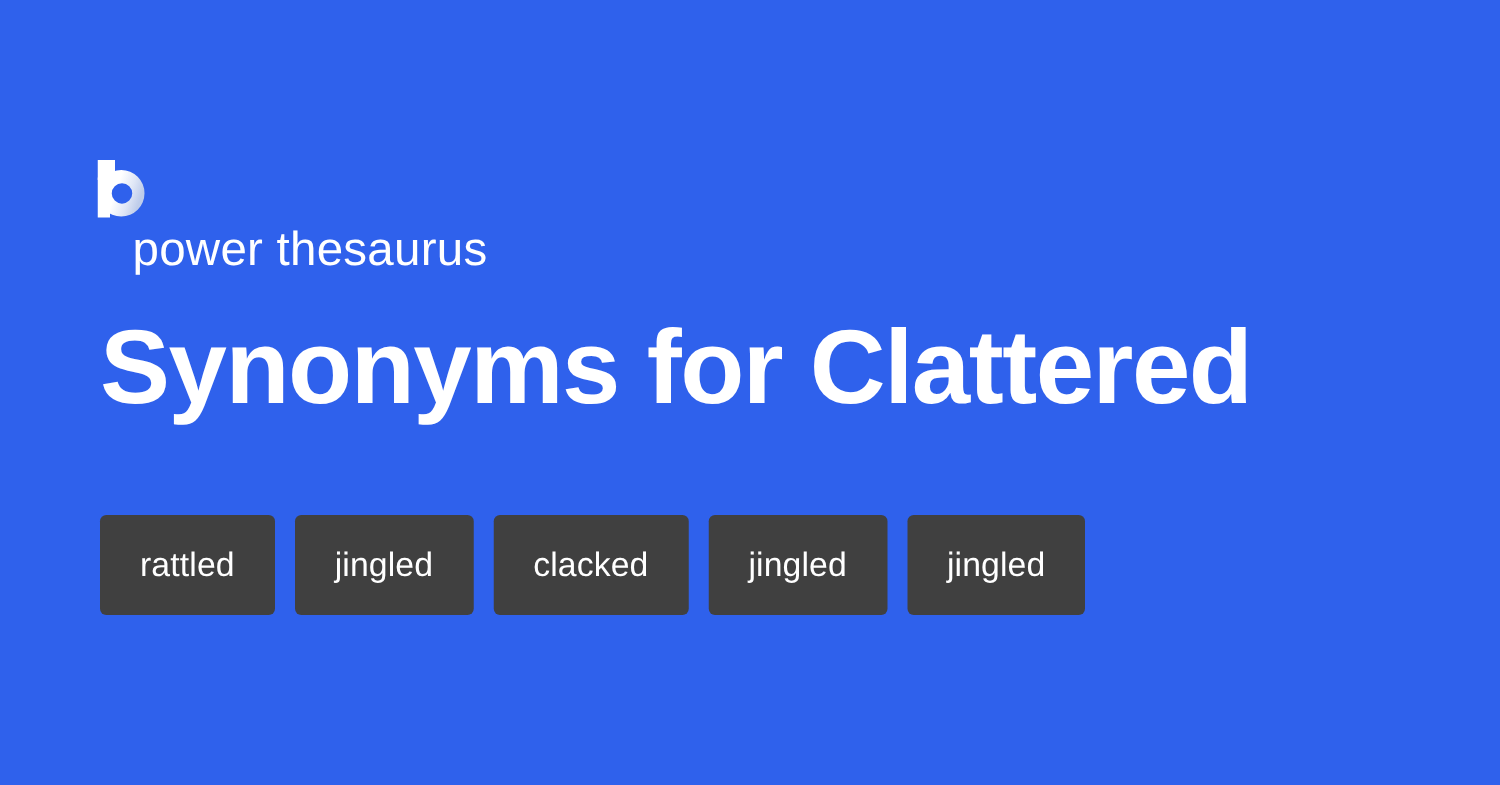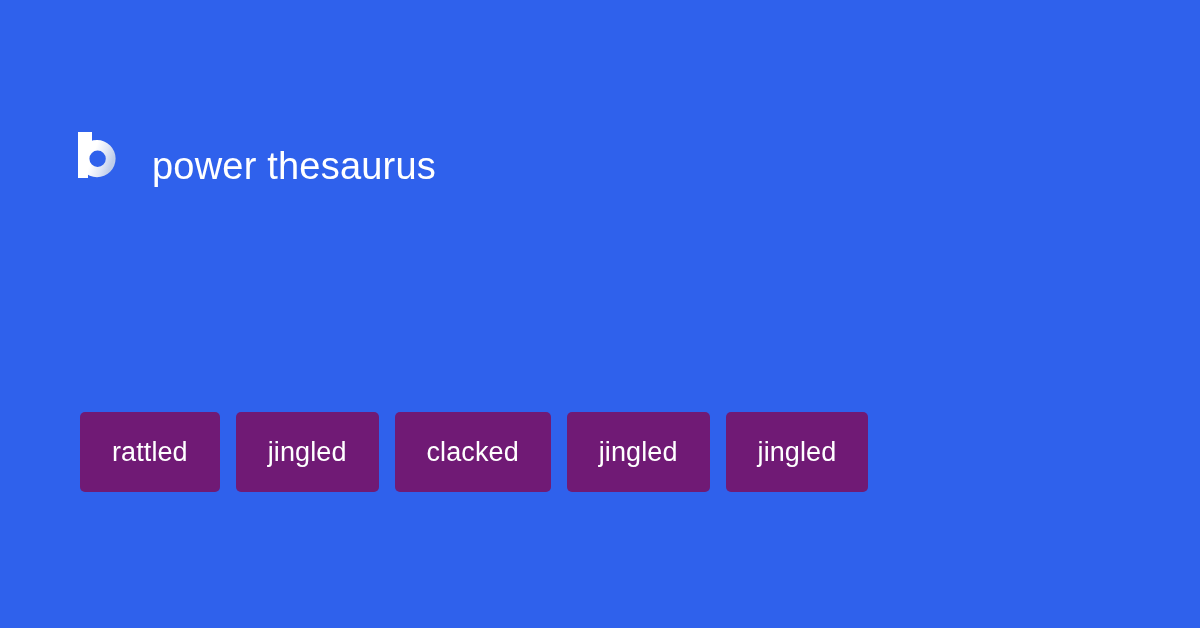--- a/index.html
+++ b/index.html
@@ -24,21 +24,22 @@
     background: #2f61ec;
   }
 
   
   .brand {
     position: absolute;
     left: 78px;
     top: 128px;
     height: 56px;
     display: flex;
-    align-items: flex-end;
+    align-items: flex-start;
+    flex-direction: column;
   }
 
   .brand-mark {
     width: 46px;
     height: 52px;
     flex: 0 0 auto;
     display: block;
   }
 
   .brand-name {
@@ -74,21 +75,21 @@
     top: 412px;
     width: 1040px;
     display: flex;
     flex-wrap: nowrap;
     align-items: stretch;
     gap: 16px;
   }
 
   .chip {
     height: 80px;
-    background: #701a75;
+    background: #404040;
     border-radius: 5px;
     display: flex;
     align-items: center;
     justify-content: center;
     padding: 0 32px;
     color: #ffffff;
     font-size: 27px;
     line-height: 1;
     font-weight: 400;
     letter-spacing: 0.1px;
@@ -118,20 +119,21 @@
 
       <path fill="url(#bowlGrad)" d="M19 8 A18.6 18.6 0 1 1 19 45.2 A18.6 18.6 0 1 1 19 8 Z
                M19.6 18.5 A8.2 8.2 0 1 0 19.6 34.9 A8.2 8.2 0 1 0 19.6 18.5 Z"></path>
 
       <path d="M0 14 H10 V46 H0 Z" fill="#ffffff"></path>
     </svg>
 
     <span class="brand-name">power thesaurus</span>
   </div>
 
+  <h1 class="headline">Synonyms for Clattered</h1>
 
   <div class="chip-row">
     <span class="chip">rattled</span>
     <span class="chip">jingled</span>
     <span class="chip">clacked</span>
     <span class="chip">jingled</span>
     <span class="chip">jingled</span>
   </div>
 
 </div>

